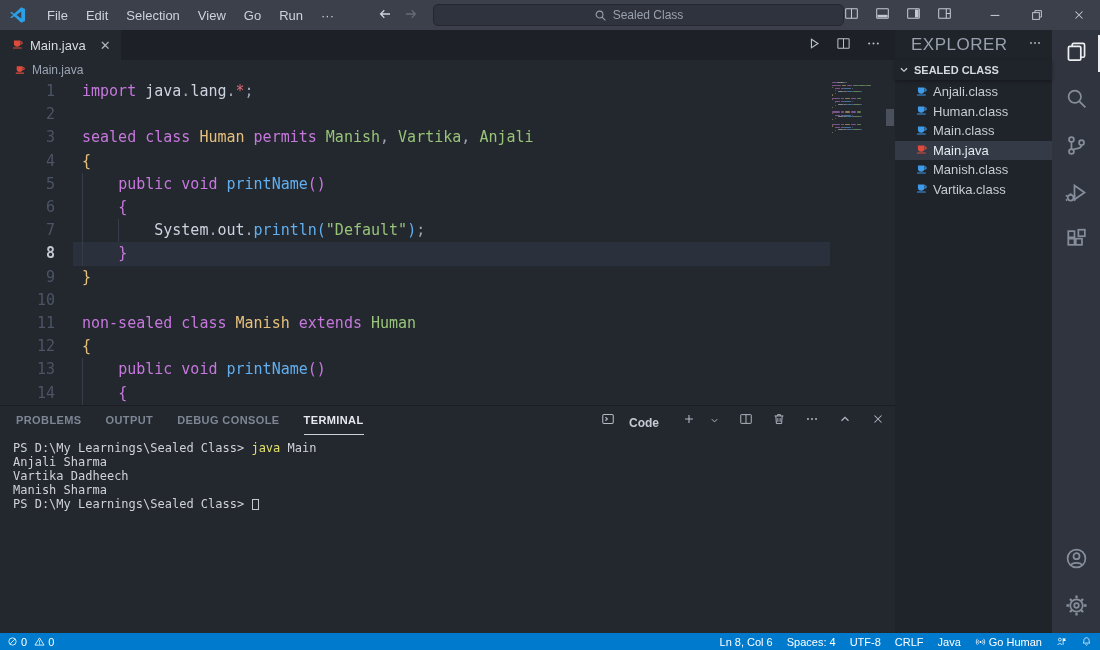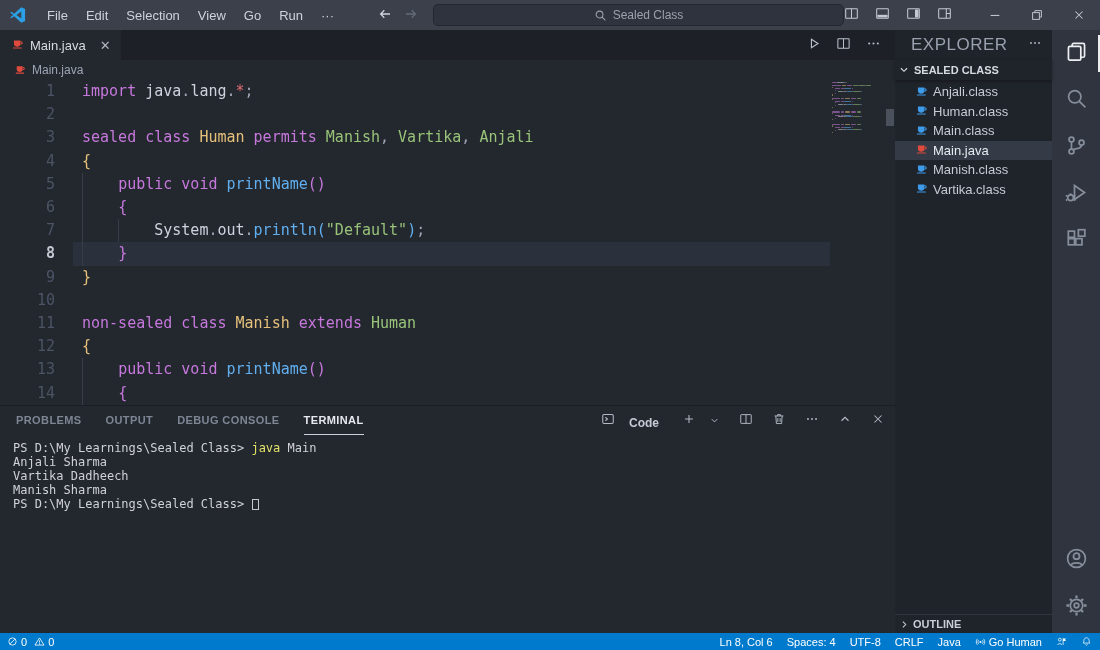--- a/index.html
+++ b/index.html
@@ -466,26 +466,20 @@
           </div>
           <div class="sb-file">
             <span class="icon"><svg viewBox="0 0 16 16" fill="#3D9BE9">
                 <path d="M3.6 4.4h8v4.2c0 2-1.8 3.4-4 3.4s-4-1.4-4-3.4z"></path>
                 <path d="M11.6 5.3c1.7 0 2.8.8 2.8 2s-1.1 2.1-2.8 2.1V8.1c.9 0 1.5-.3 1.5-.8s-.6-.7-1.5-.7z"></path>
                 <rect x="2.2" y="12.8" width="11.2" height="1.5" rx=".75"></rect>
               </svg></span>
             <span>Vartika.class</span>
           </div>
         </div>
-      <div class="sb-bottom-row">
-        <svg viewBox="0 0 16 16" fill="none" stroke="currentColor" stroke-width="1.3">
-            <path d="M6 4.5L9.5 8 6 11.5"></path>
-          </svg>
-        <span>OUTLINE</span>
-      </div>
     </div>
 
     <div class="activitybar">
       <div class="ab-top" id="ab-top">
           <div class="ab-item active">
             <span class="icon"><svg viewBox="0 0 16 16" fill="none" stroke="currentColor" stroke-width="1.2">
                 <rect x="5" y="2.4" width="8.6" height="9.6" rx="1"></rect>
                 <rect x="2.4" y="4.4" width="8.6" height="9.6" rx="1" fill="var(--ab-bg)"></rect>
               </svg></span>
           </div>

